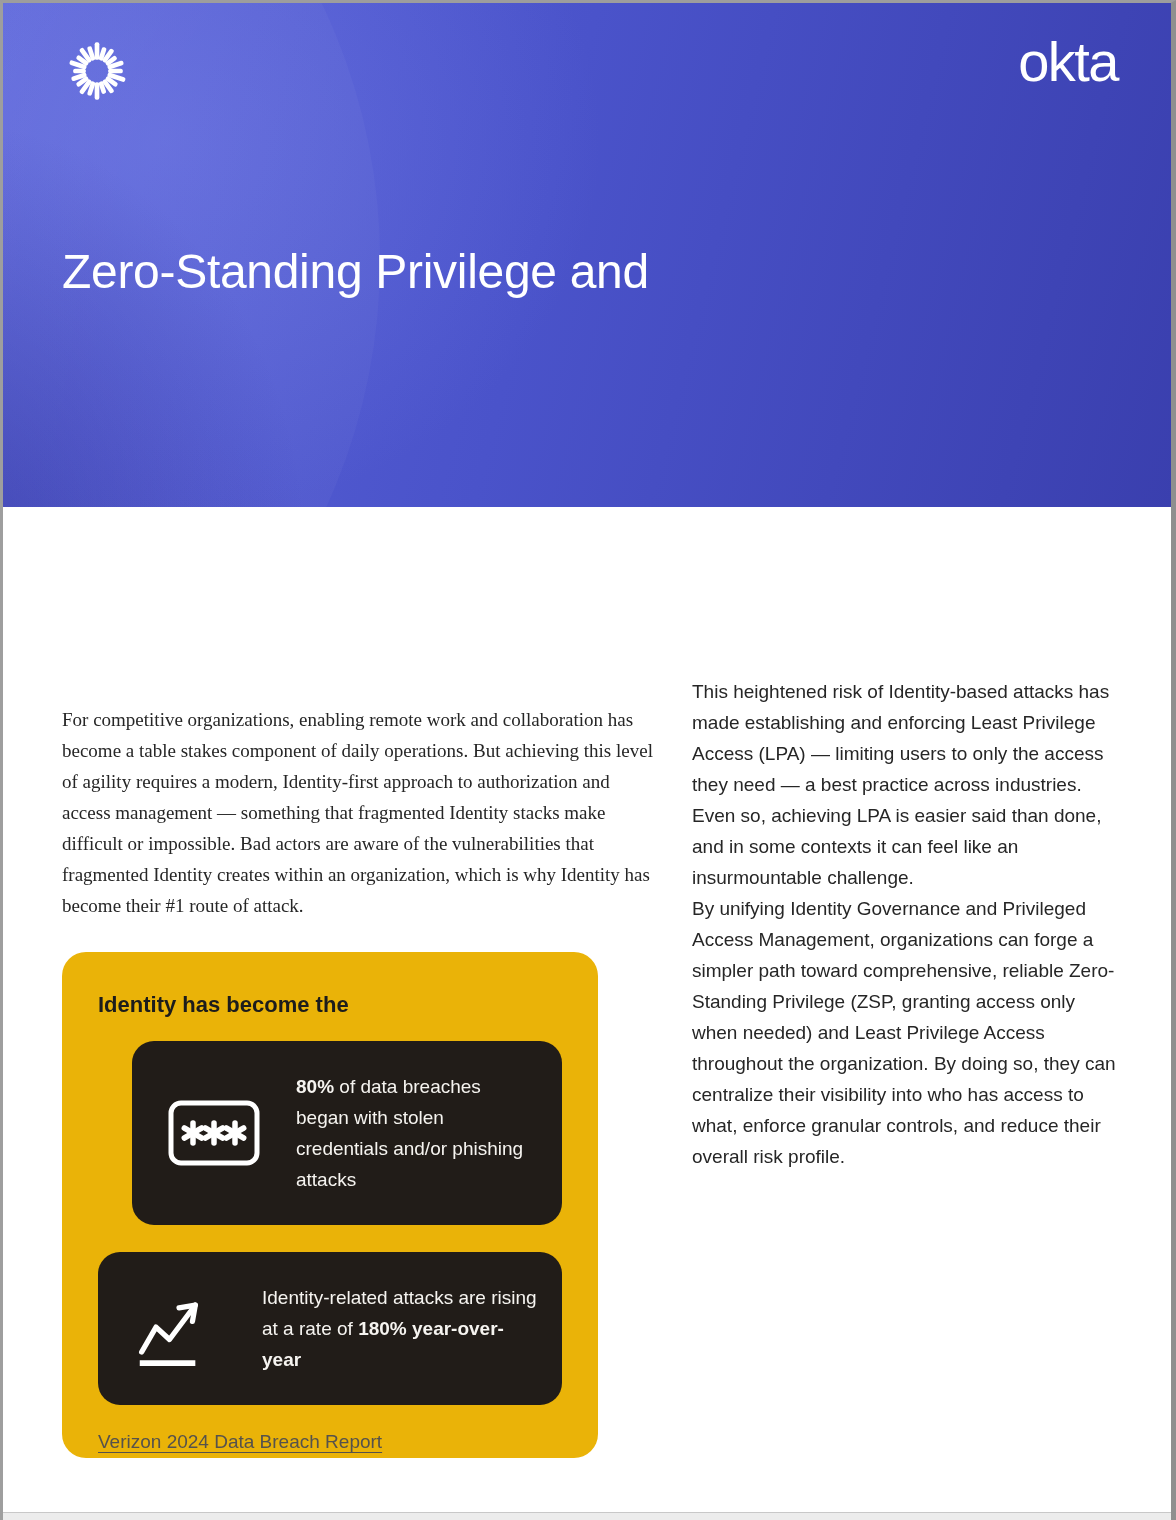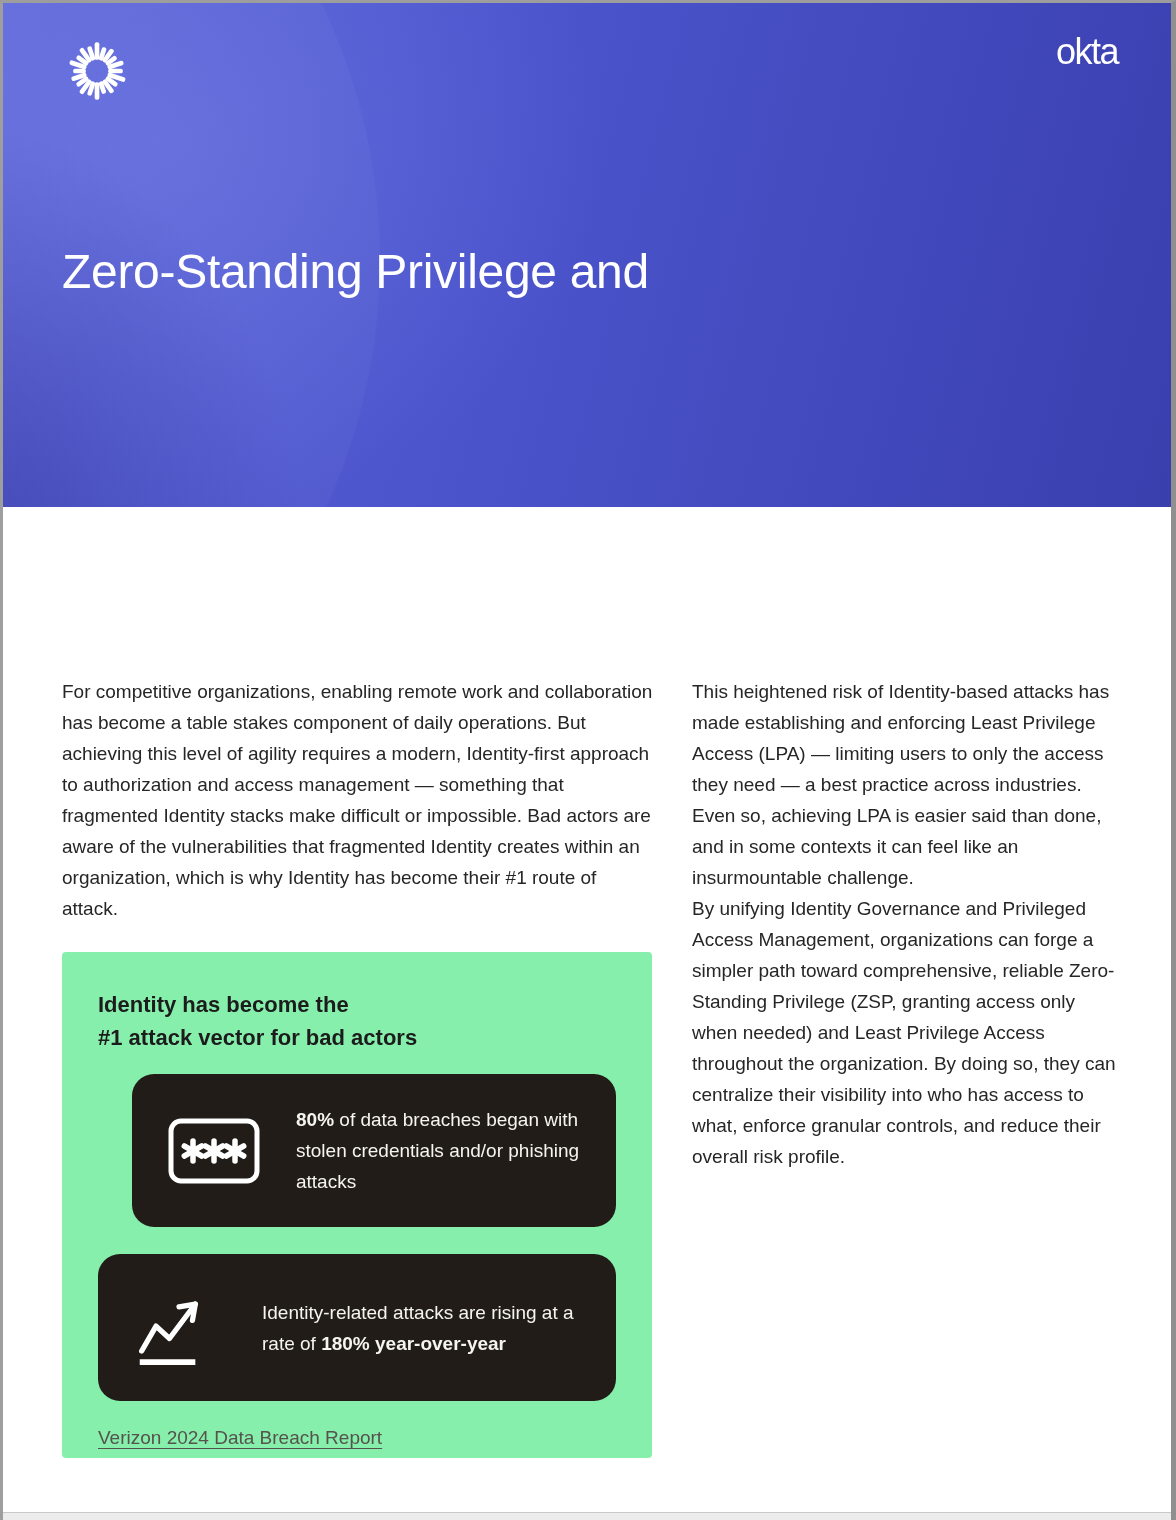--- a/index.html
+++ b/index.html
@@ -57,21 +57,21 @@
   }
   .logo-starburst {
     position: absolute;
     top: 36px; left: 62px;
     width: 70px; height: 70px;
   }
   .wordmark {
     position: absolute;
     top: 34px; right: 58px;
     color: #ffffff;
-    font-size: 36px;
+    font-size: 56px;
     font-weight: 500;
     letter-spacing: -1.5px;
     line-height: 1;
     text-align: center;
   }
   .hero-title {
     position: absolute;
     left: 62px; top: 180px;
     color: #ffffff;
     font-size: 48px;
@@ -93,48 +93,49 @@
     position: absolute;
     left: 62px; top: 545px;
     font-size: 33px;
     font-weight: 400;
     line-height: 45px;
     color: #141414;
     letter-spacing: -0.2px;
   }
   .col-left {
     position: absolute;
-    left: 62px; top: 676px;
+    left: 62px; top: 704px;
     width: 592px;
     font-size: 19px;
     line-height: 31px;
     color: #262626;
+    font-family: Liberation Serif, serif;
   }
   .col-right {
     position: absolute;
     left: 692px; top: 676px;
     width: 430px;
     font-size: 19px;
     line-height: 31px;
     color: #262626;
   }
   .good-news-heading {
     font-size: 21px;
     font-weight: 700;
     color: #1a1a1a;
     margin: 29px 0 11px;
   }
 
   
   .callout {
     position: absolute;
     left: 62px; top: 952px;
-    width: 590px; height: 506px;
-    background: #86efac;
-    border-radius: 4px;
+    width: 536px; height: 506px;
+    background: #eab308;
+    border-radius: 24px;
     padding: 36px;
   }
   .callout-heading {
     font-size: 22px;
     font-weight: 700;
     line-height: 33px;
     color: #1c1c1c;
     margin-bottom: 20px;
   }
   .stat-card {
@@ -213,21 +214,20 @@
   <p class="col-left">For competitive organizations, enabling remote work and collaboration has become a table stakes component of daily operations. But achieving this level of agility requires a modern, Identity-first approach to authorization and access management — something that fragmented Identity stacks make difficult or impossible. Bad actors are aware of the vulnerabilities that fragmented Identity creates within an organization, which is why Identity has become their #1 route of attack.</p>
 
   <div class="col-right">
     <p>This heightened risk of Identity-based attacks has made establishing and enforcing Least Privilege Access (LPA) — limiting users to only the access they need — a best practice across industries. Even so, achieving LPA is easier said than done, and in some contexts it can feel like an insurmountable challenge.</p>
     <p>By unifying Identity Governance and Privileged Access Management, organizations can forge a simpler path toward comprehensive, reliable Zero-Standing Privilege (ZSP, granting access only when needed) and Least Privilege Access throughout the organization. By doing so, they can centralize their visibility into who has access to what, enforce granular controls, and reduce their overall risk profile.</p>
   </div>
 
   <section class="callout">
     <h3 class="callout-heading">
       <span>Identity has become the</span><br>
-      <span>#1 attack vector for bad actors</span>
     </h3>
 
     <div class="stat-card first">
       <div class="stat-icon">
         <svg width="92" height="66" viewBox="0 0 92 66" aria-hidden="true">
           <rect x="3" y="3" width="86" height="60" rx="10" fill="none" stroke="#ffffff" stroke-width="5"></rect>
           <g stroke="#ffffff" stroke-width="5.5" stroke-linecap="round">
             <line x1="25" y1="23" x2="25" y2="43"></line>
             <line x1="16.3" y1="38" x2="33.7" y2="28"></line>
             <line x1="16.3" y1="28" x2="33.7" y2="38"></line>

